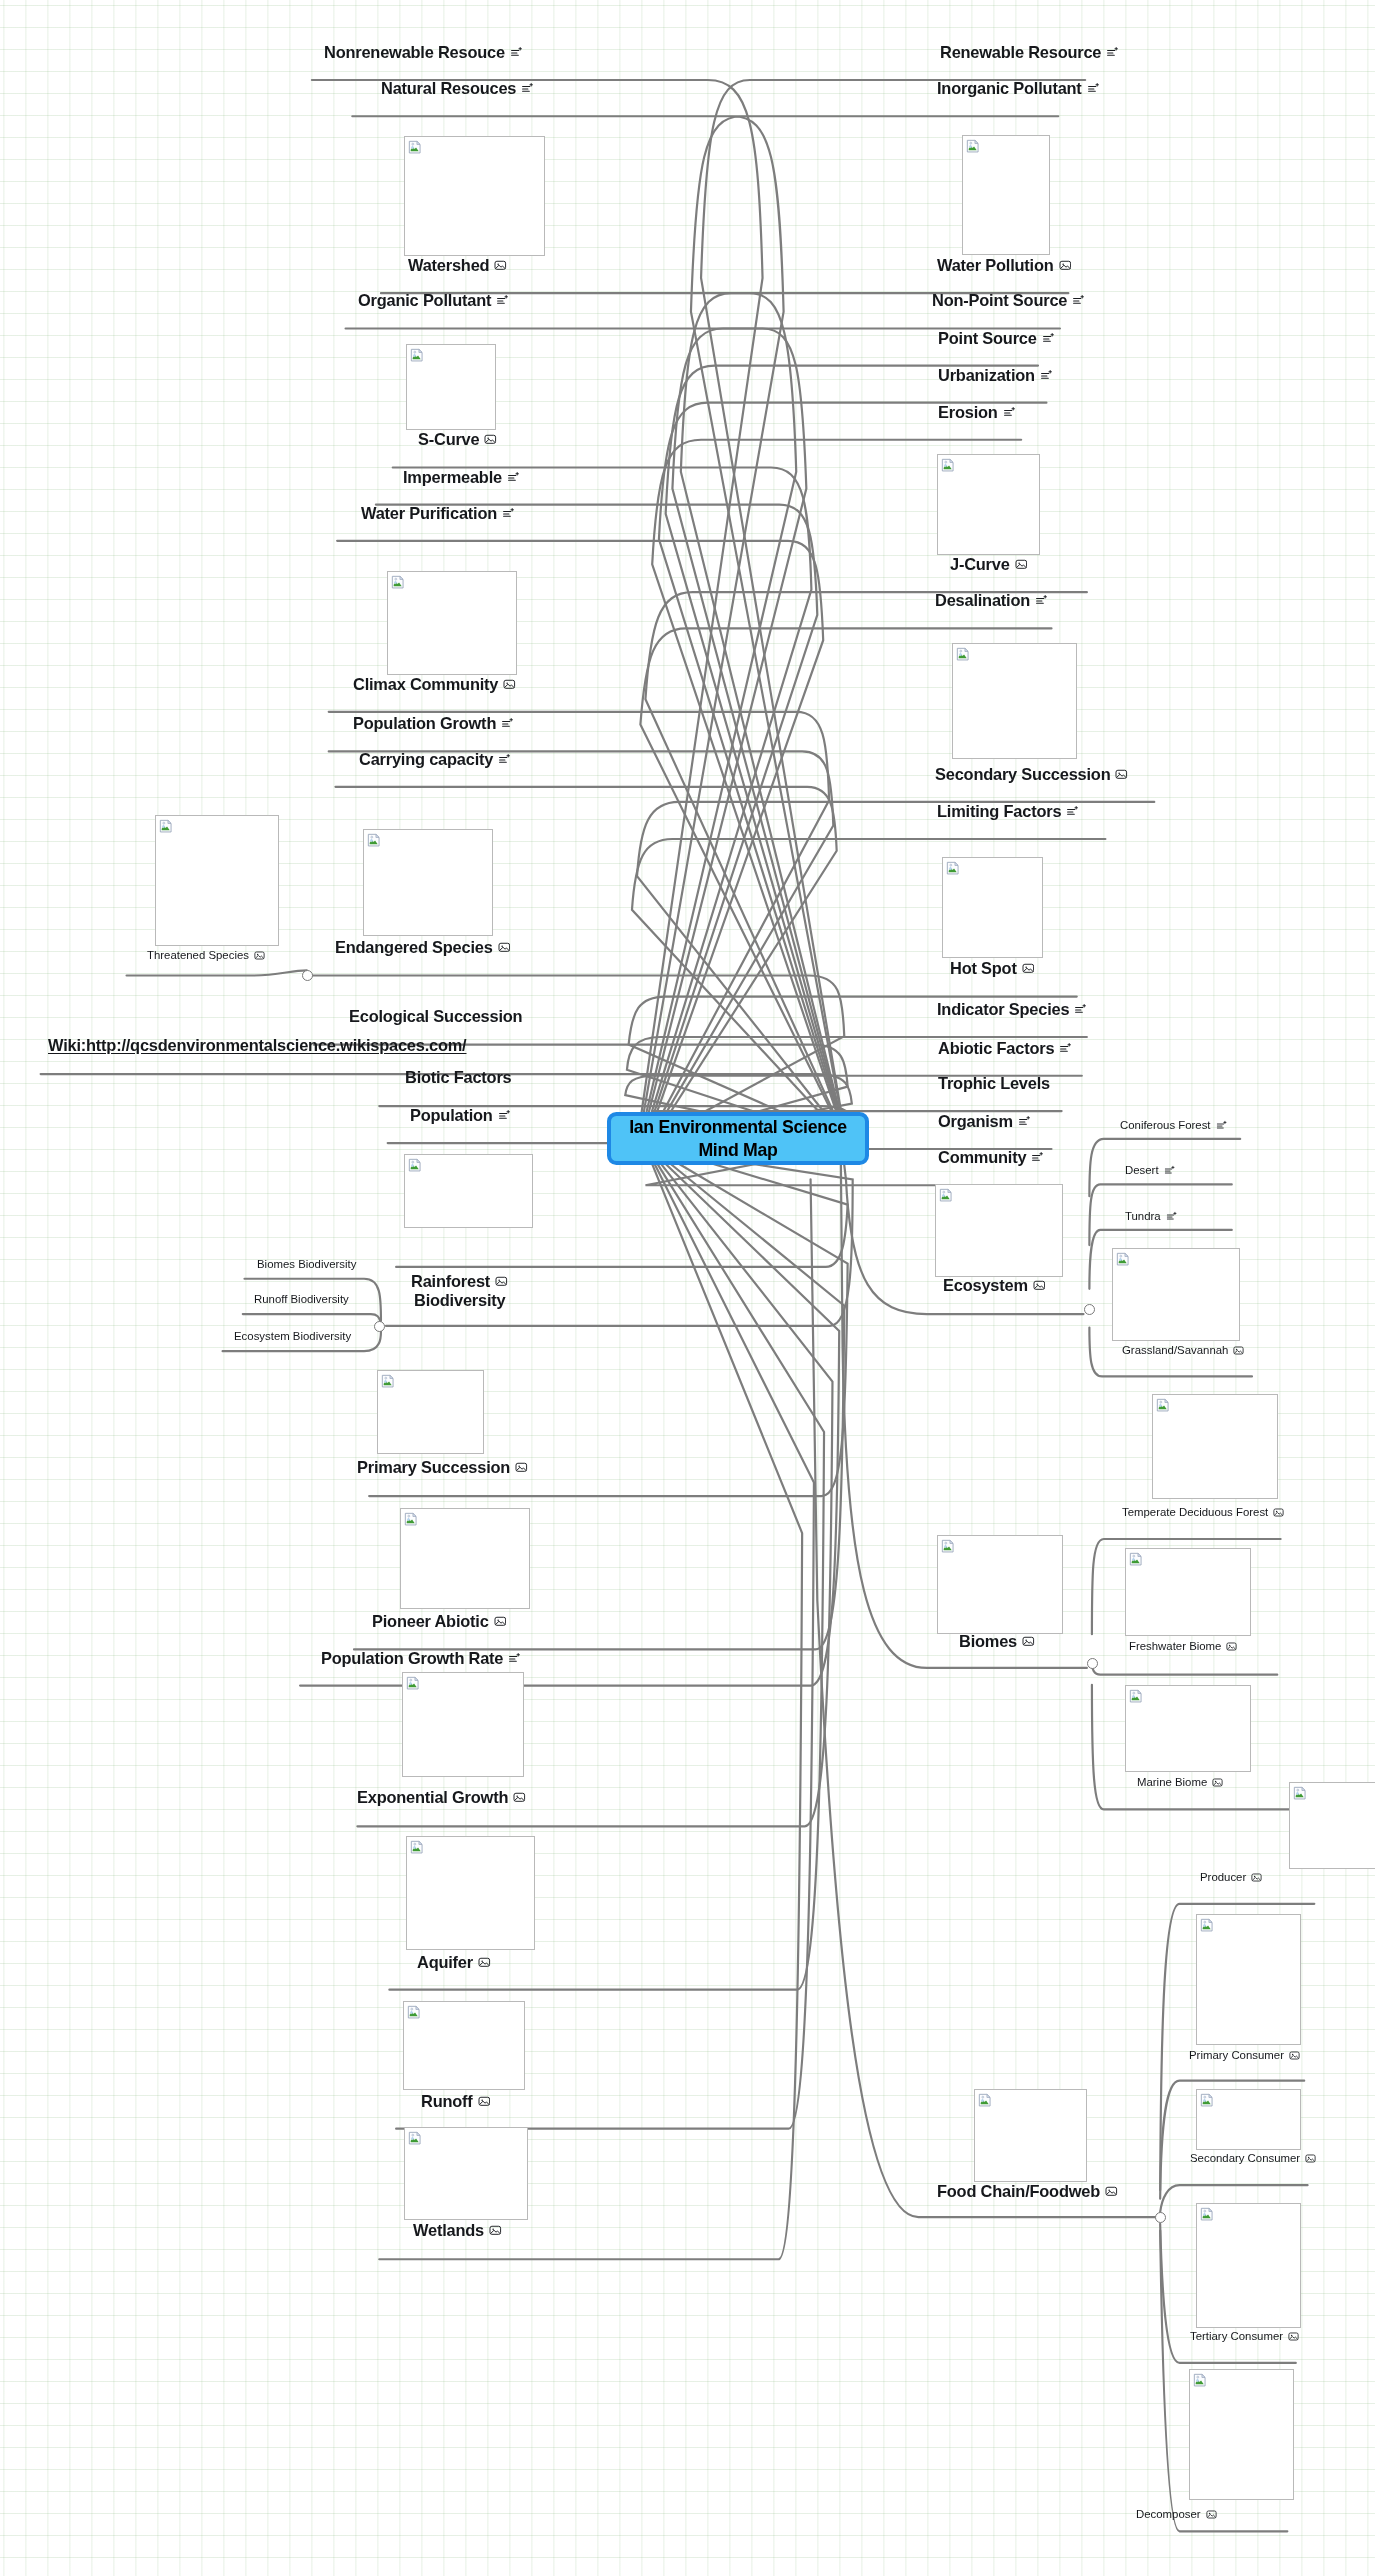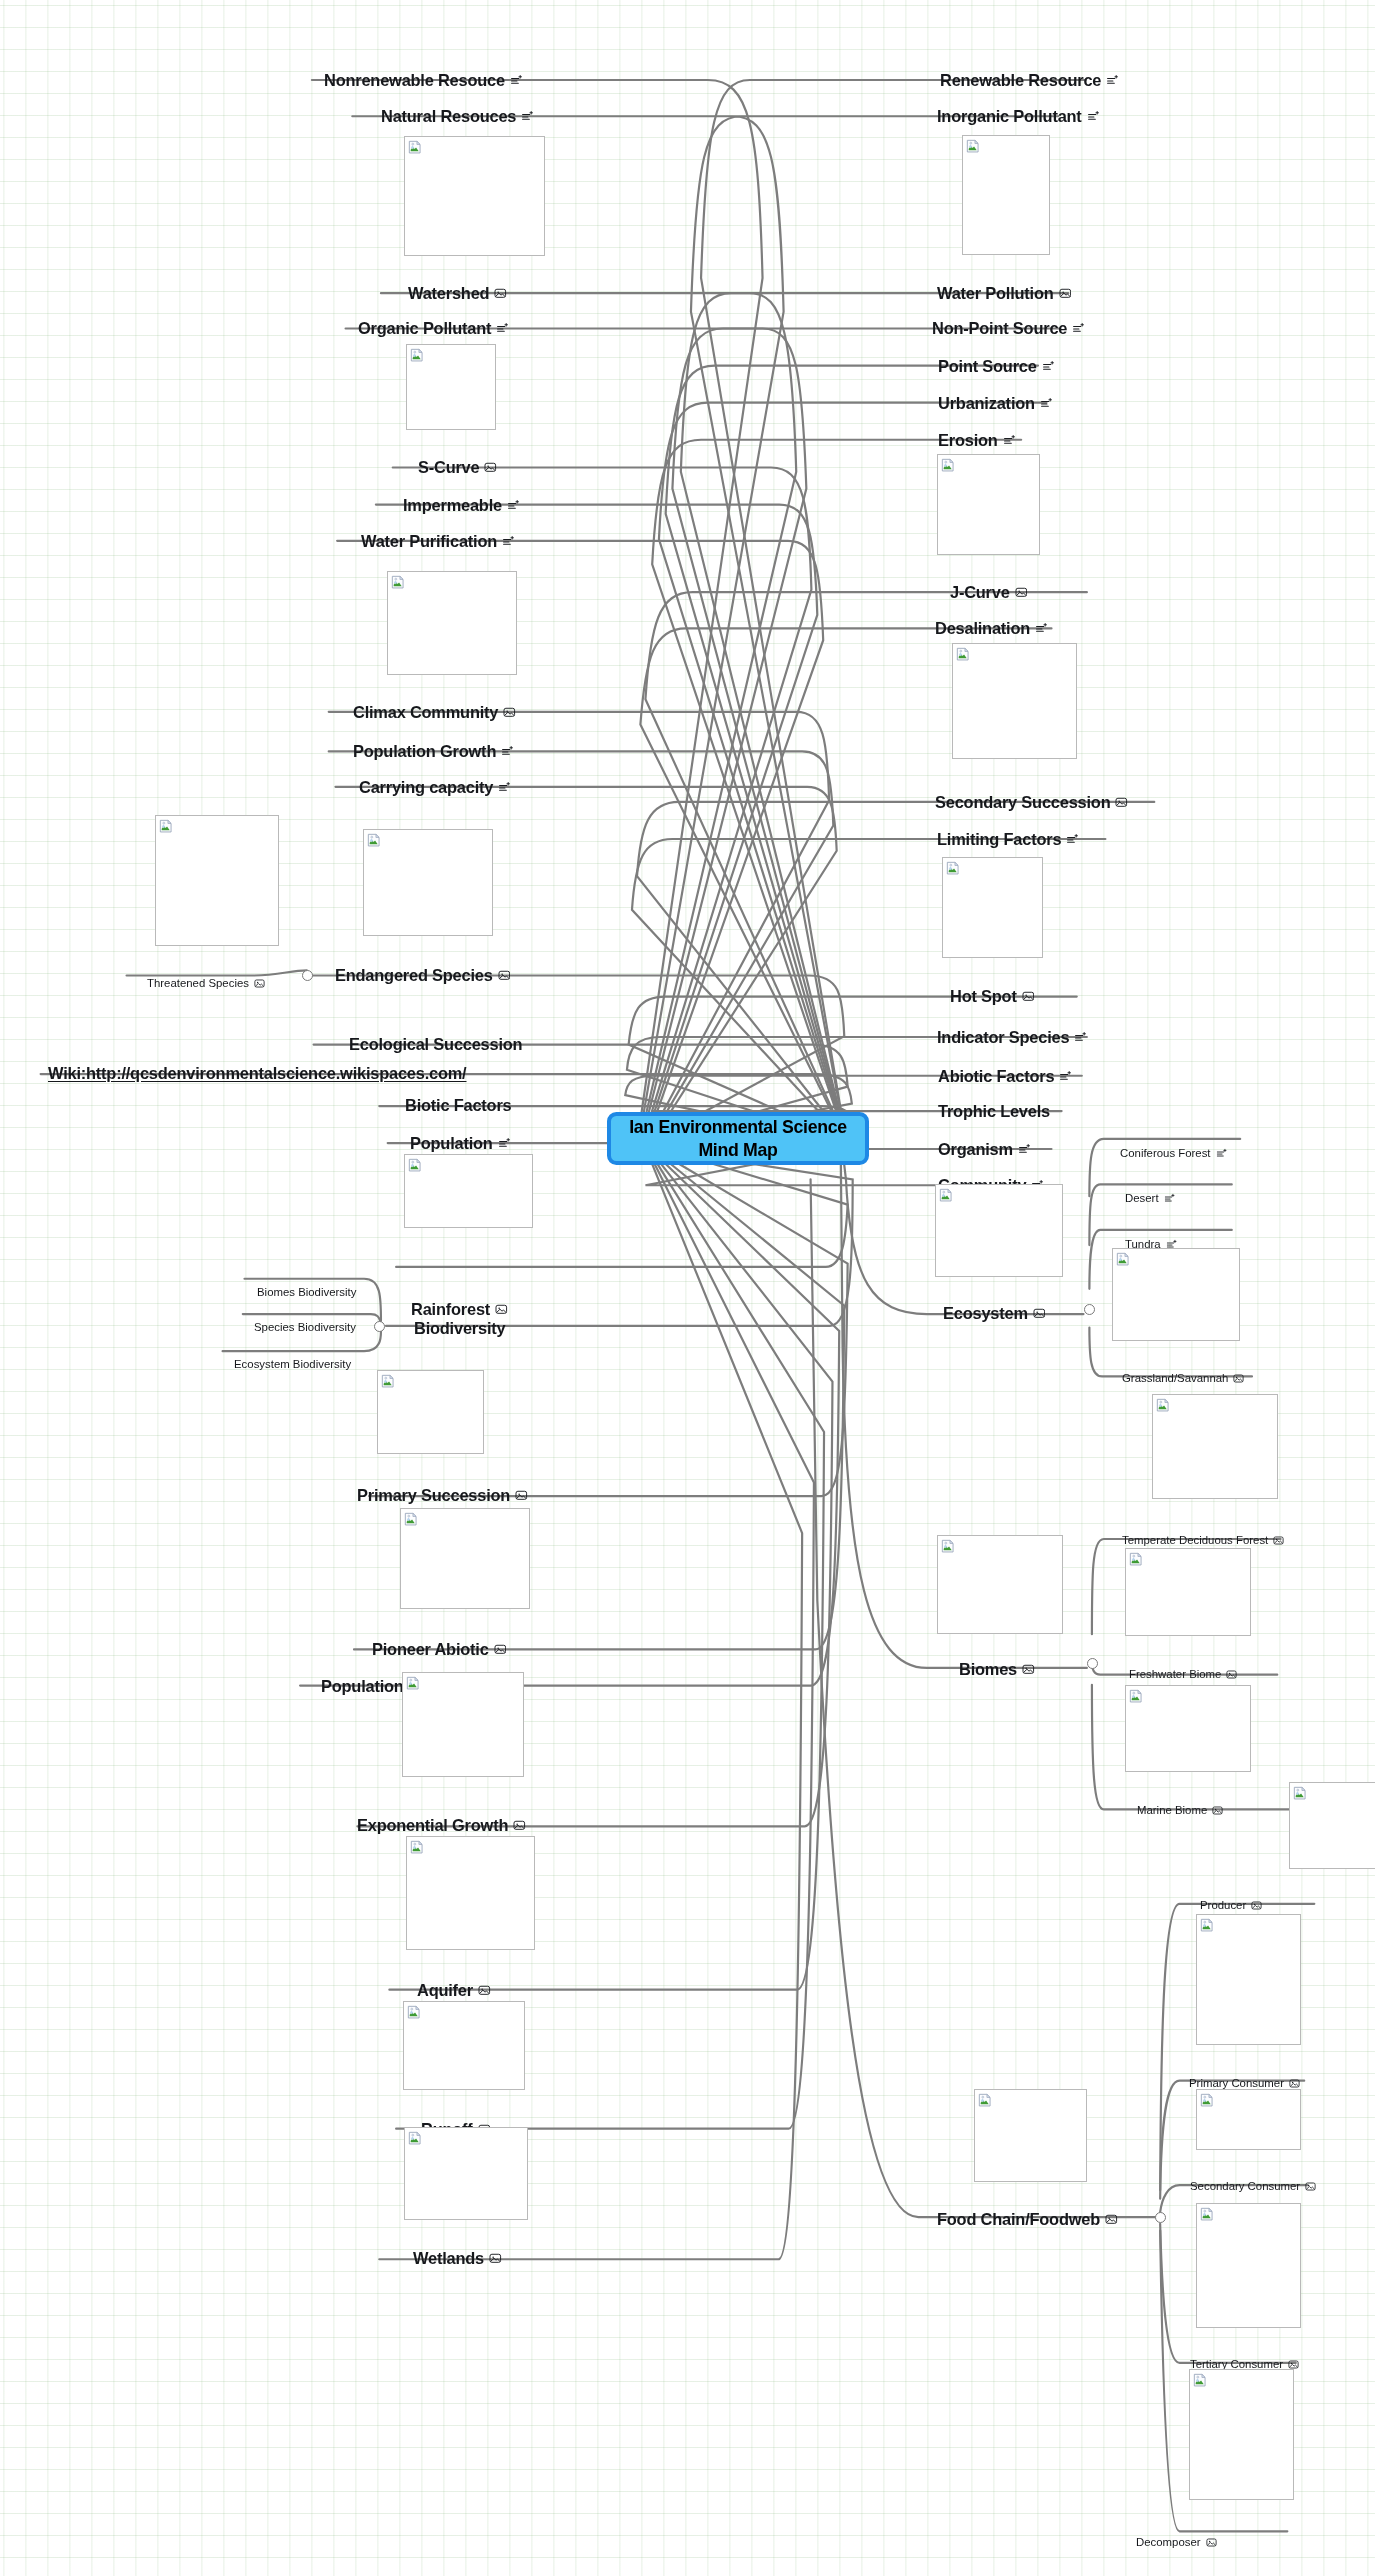--- a/index.html
+++ b/index.html
@@ -29,21 +29,20 @@
     height: 2576px;
     pointer-events: none;
   }
   .node {
     position: absolute;
     display: flex;
     align-items: center;
     gap: 5px;
     white-space: nowrap;
     color: #16181c;
-    margin-top: 28px;
   }
   .node.lvl1 {
     font-size: 16.4px;
     font-weight: 700;
     letter-spacing: -0.2px;
   }
   .node.lvl2 {
     font-size: 11.4px;
     font-weight: 400;
     letter-spacing: 0px;
@@ -643,21 +642,21 @@
     <rect x="1.6" y="3.6" width="16.8" height="12.8" rx="3" ry="3" fill="none" stroke="#1a1c20" stroke-width="1.5"></rect>
     <circle cx="6.6" cy="8.2" r="1.25" fill="#1a1c20"></circle>
     <path d="M3 14.6 L7.9 9.9 L11.2 13 L13.4 11 L17 14.6" fill="none" stroke="#1a1c20" stroke-width="1.5" stroke-linecap="round" stroke-linejoin="round"></path>
   </svg>
         </span>
       </div>
       <div class="node lvl2" style="left: 257px; top: 1258px;">
         <span class="node-label">Biomes Biodiversity</span>
       </div>
       <div class="node lvl2" style="left: 254px; top: 1293px;">
-        <span class="node-label">Species Biodiversity</span>
+        <span class="node-label">Runoff Biodiversity</span>
       </div>
       <div class="node lvl1" style="left: 414px; top: 1291px;">
         <span class="node-label">Biodiversity</span>
       </div>
       <div class="node lvl2" style="left: 234px; top: 1330px;">
         <span class="node-label">Ecosystem Biodiversity</span>
       </div>
       <div class="node lvl1" style="left: 357px; top: 1458px;">
         <span class="node-label">Primary Succession</span>
         <span class="ico">

